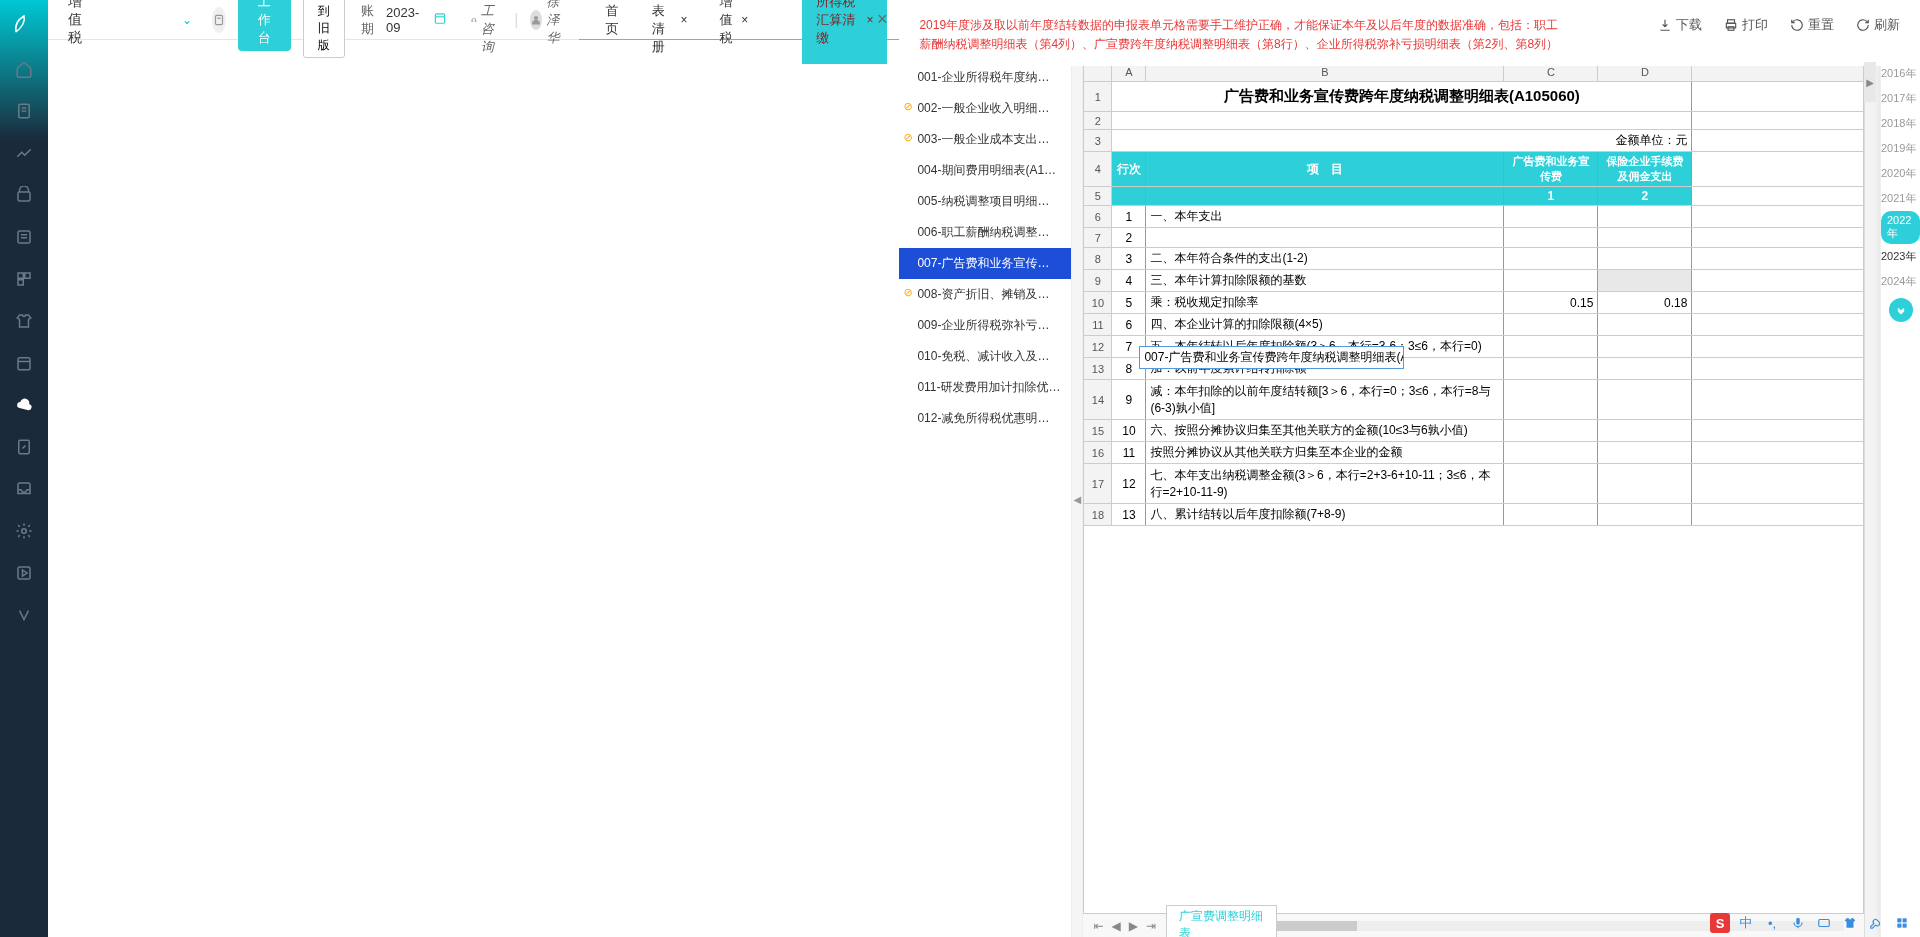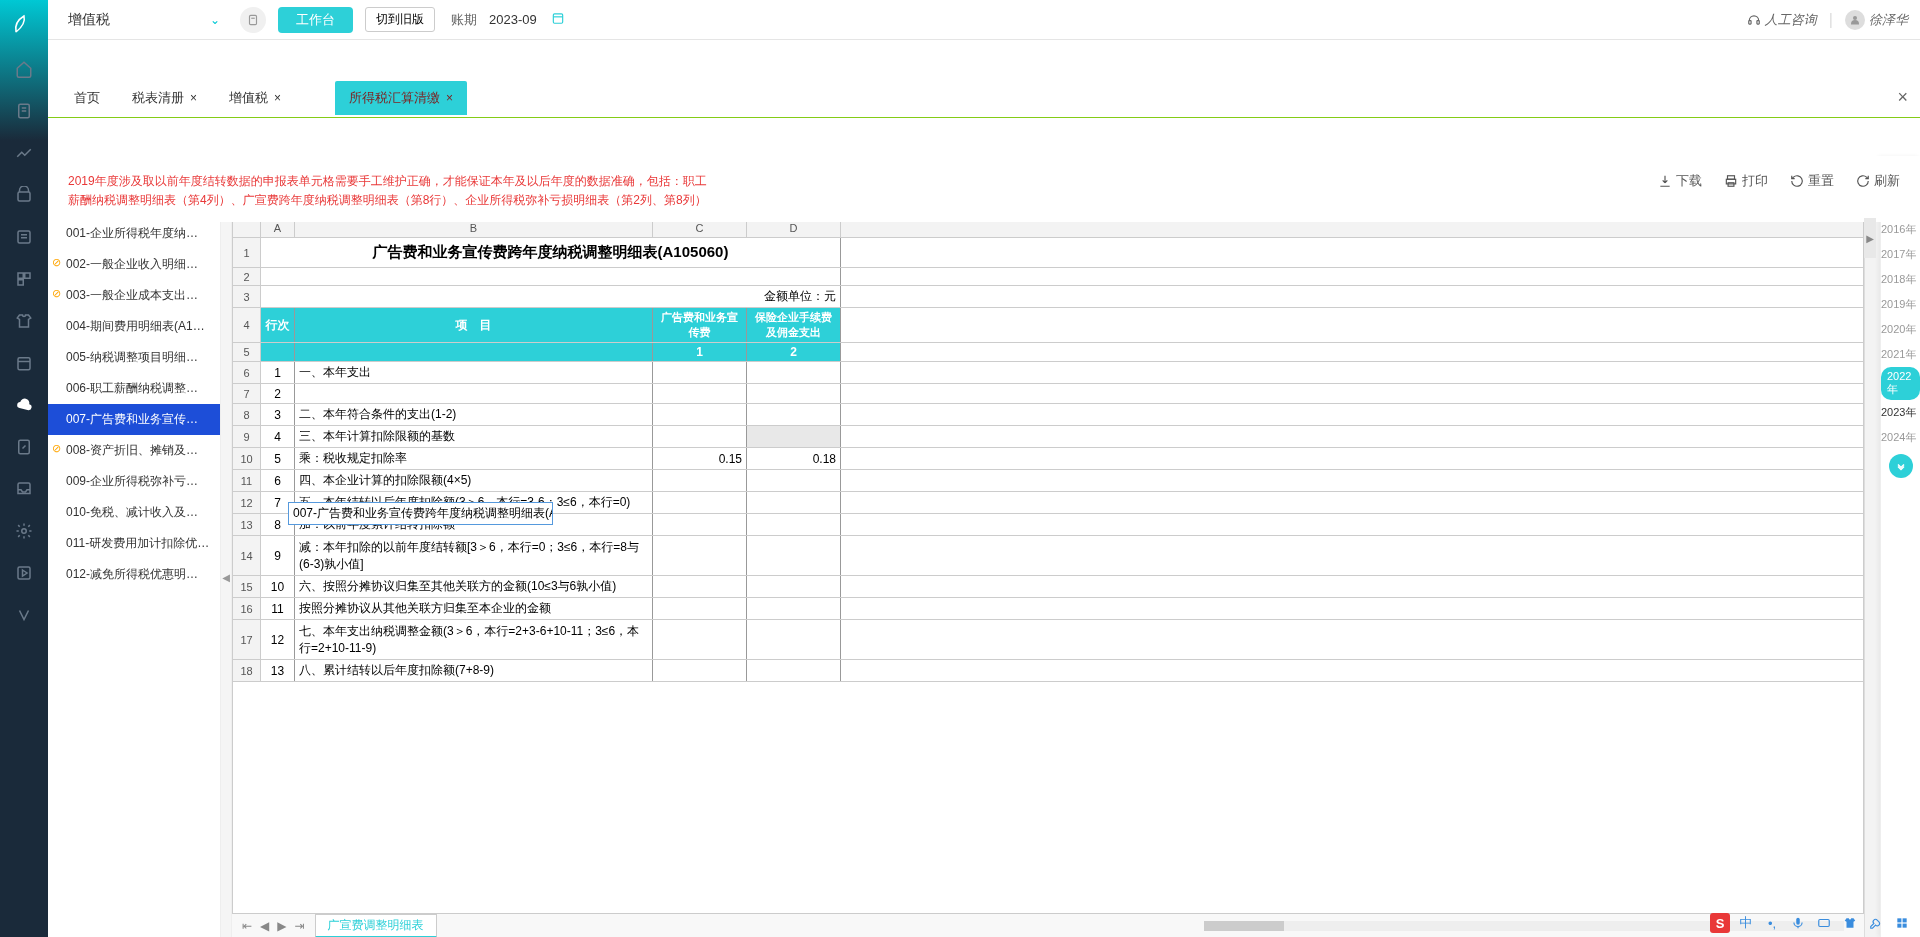--- a/index.html
+++ b/index.html
@@ -2,21 +2,21 @@
 <html><head>
 <meta charset="utf-8">
 <style>
 * { margin: 0; padding: 0; box-sizing: border-box; font-family: "Microsoft YaHei", Arial, sans-serif; }
 body { background: #f5f6f8; overflow: hidden; }
 .app { display: flex; height: 100vh; }
 .leftbar { width: 48px; background: linear-gradient(180deg, #00c8d4 0%, #1a2a3a 15%, #1a2a3a 100%); display: flex; flex-direction: column; align-items: center; padding-top: 12px; gap: 24px; }
 .leftbar .logo { width: 24px; height: 24px; color: #fff; }
 .leftbar .nav-icon { width: 18px; height: 18px; color: #6b7a8a; cursor: pointer; }
 .leftbar .nav-icon.active { color: #fff; }
-.main { flex: 1; display: flex; flex-direction: column; background: #fff; min-width: 0; gap: 38px; }
+.main { flex: 1; display: flex; flex-direction: row; background: #fff; min-width: 0; }
 .topbar { height: 40px; background: #fff; border-bottom: 1px solid #e5e5e5; display: flex; align-items: center; padding: 0 12px; gap: 12px; }
 .topbar .title-select { display: flex; align-items: center; gap: 100px; font-size: 14px; color: #333; cursor: pointer; padding: 4px 8px; }
 .topbar .chevron { color: #00c8d4; font-size: 12px; }
 .topbar .circle-btn { width: 26px; height: 26px; border-radius: 50%; background: #f0f0f0; display: flex; align-items: center; justify-content: center; color: #999; font-size: 14px; cursor: pointer; }
 .topbar .work-btn { background: #2dd0d8; color: #fff; padding: 4px 18px; border-radius: 4px; font-size: 13px; cursor: pointer; border: none; }
 .topbar .switch-btn { border: 1px solid #ccc; background: #fff; padding: 3px 10px; border-radius: 3px; font-size: 12px; cursor: pointer; }
 .topbar .period-label { font-size: 13px; color: #666; margin-left: 4px; }
 .topbar .period-val { font-size: 13px; color: #333; }
 .topbar .cal-icon { color: #2dd0d8; font-size: 14px; margin-left: 2px; }
 .topbar .spacer { flex: 1; }

